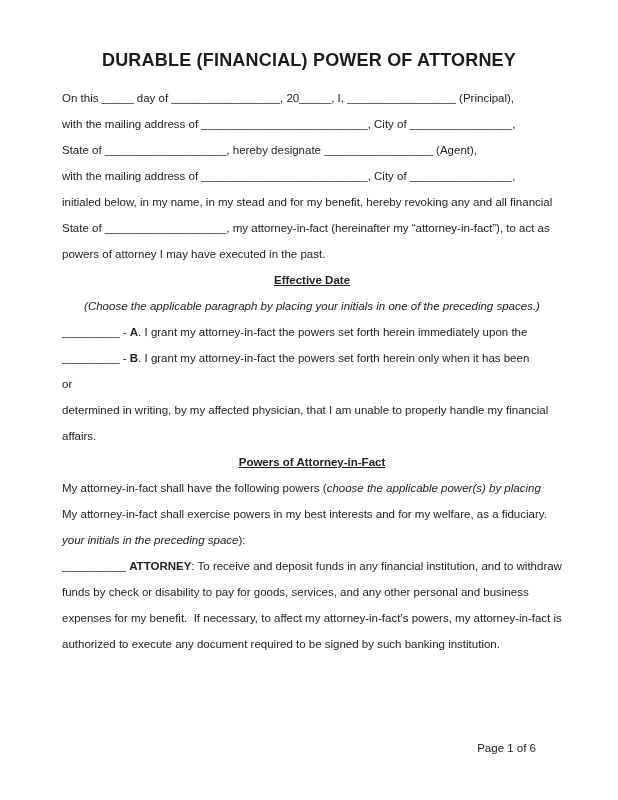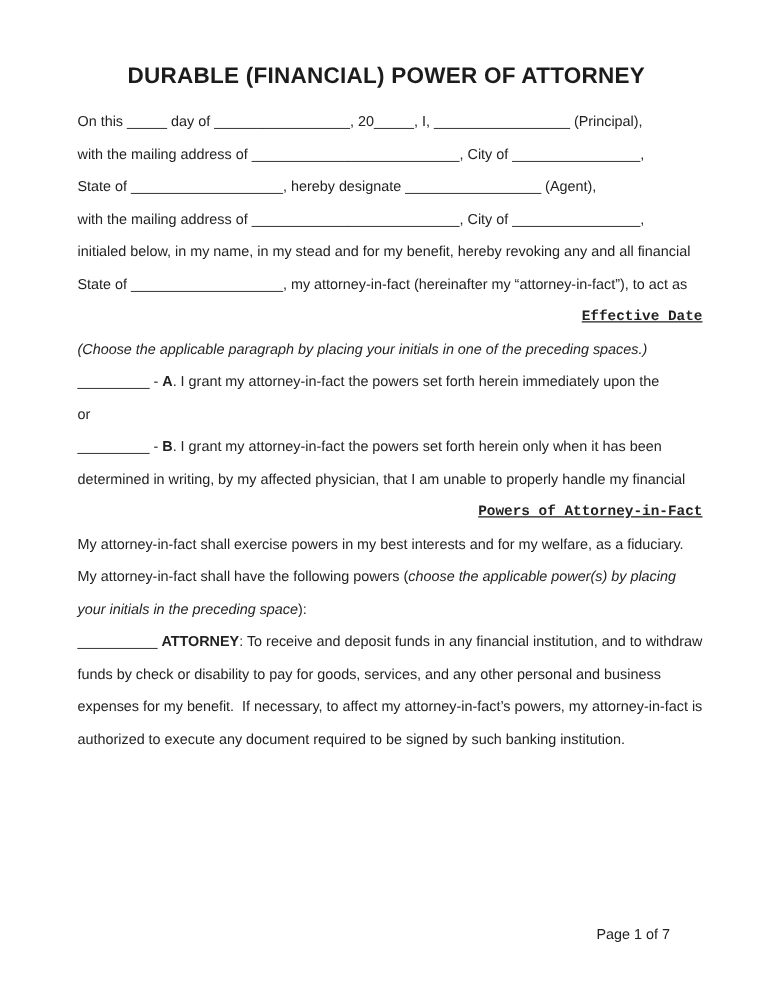--- a/index.html
+++ b/index.html
@@ -30,26 +30,25 @@
     left: 62px;
     width: 500px;
     font-size: 11.5px;
     line-height: 26px;
   }
   .line {
     margin: 0;
     white-space: pre;
   }
   .heading {
-    text-align: right;
+    text-align: center;
     font-weight: bold;
-    font-family: Liberation Mono, monospace;
   }
   .hd { text-decoration: underline; }
-  .italic { font-style: italic; }
+  .italic { font-style: italic; text-align: center; }
   .b { font-weight: bold; }
   .footer {
     position: absolute;
     top: 741px;
     right: 48px;
     font-size: 11.5px;
     line-height: 14px;
   }
 </style>
 </head>
@@ -58,39 +57,41 @@
 <div class="page">
   <h1 class="title">DURABLE (FINANCIAL) POWER OF ATTORNEY</h1>
 
   <div class="body">
     <p class="line">On this _____ day of _________________, 20_____, I, _________________ (Principal),</p>
     <p class="line">with the mailing address of __________________________, City of ________________,</p>
     <p class="line">State of ___________________, hereby designate _________________ (Agent),</p>
     <p class="line">with the mailing address of __________________________, City of ________________,</p>
     <p class="line">initialed below, in my name, in my stead and for my benefit, hereby revoking any and all financial</p>
     <p class="line">State of ___________________, my attorney-in-fact (hereinafter my “attorney-in-fact”), to act as</p>
+    <p class="line">powers of attorney I may have executed in the past.</p>
 
     <p class="line heading"><span class="hd">Effective Date</span></p>
 
     <p class="line italic">(Choose the applicable paragraph by placing your initials in one of the preceding spaces.)</p>
 
     <p class="line"><span>_________ - </span><span class="b">A</span><span>. I grant my attorney-in-fact the powers set forth herein immediately upon the</span></p>
 
+    <p class="line"><span>_________ - </span><span class="b">B</span><span>. I grant my attorney-in-fact the powers set forth herein only when it has been</span></p>
+
     <p class="line">or</p>
-
-    <p class="line"><span>_________ - </span><span class="b">B</span><span>. I grant my attorney-in-fact the powers set forth herein only when it has been</span></p>
     <p class="line">determined in writing, by my affected physician, that I am unable to properly handle my financial</p>
+    <p class="line">affairs.</p>
 
     <p class="line heading"><span class="hd">Powers of Attorney-in-Fact</span></p>
 
+    <p class="line"><span>My attorney-in-fact shall have the following powers (</span><span class="italic">choose the applicable power(s) by placing</span></p>
+
     <p class="line">My attorney-in-fact shall exercise powers in my best interests and for my welfare, as a fiduciary.</p>
-
-    <p class="line"><span>My attorney-in-fact shall have the following powers (</span><span class="italic">choose the applicable power(s) by placing</span></p>
     <p class="line"><span class="italic">your initials in the preceding space</span><span>):</span></p>
 
     <p class="line"><span>__________ </span><span class="b">ATTORNEY</span><span>: To receive and deposit funds in any financial institution, and to withdraw</span></p>
     <p class="line">funds by check or disability to pay for goods, services, and any other personal and business</p>
     <p class="line">expenses for my benefit.  If necessary, to affect my attorney-in-fact’s powers, my attorney-in-fact is</p>
     <p class="line">authorized to execute any document required to be signed by such banking institution.</p>
   </div>
 
-  <div class="footer">Page 1 of 7</div>
+  <div class="footer">Page 1 of 6</div>
 </div>
 
 </body></html>

